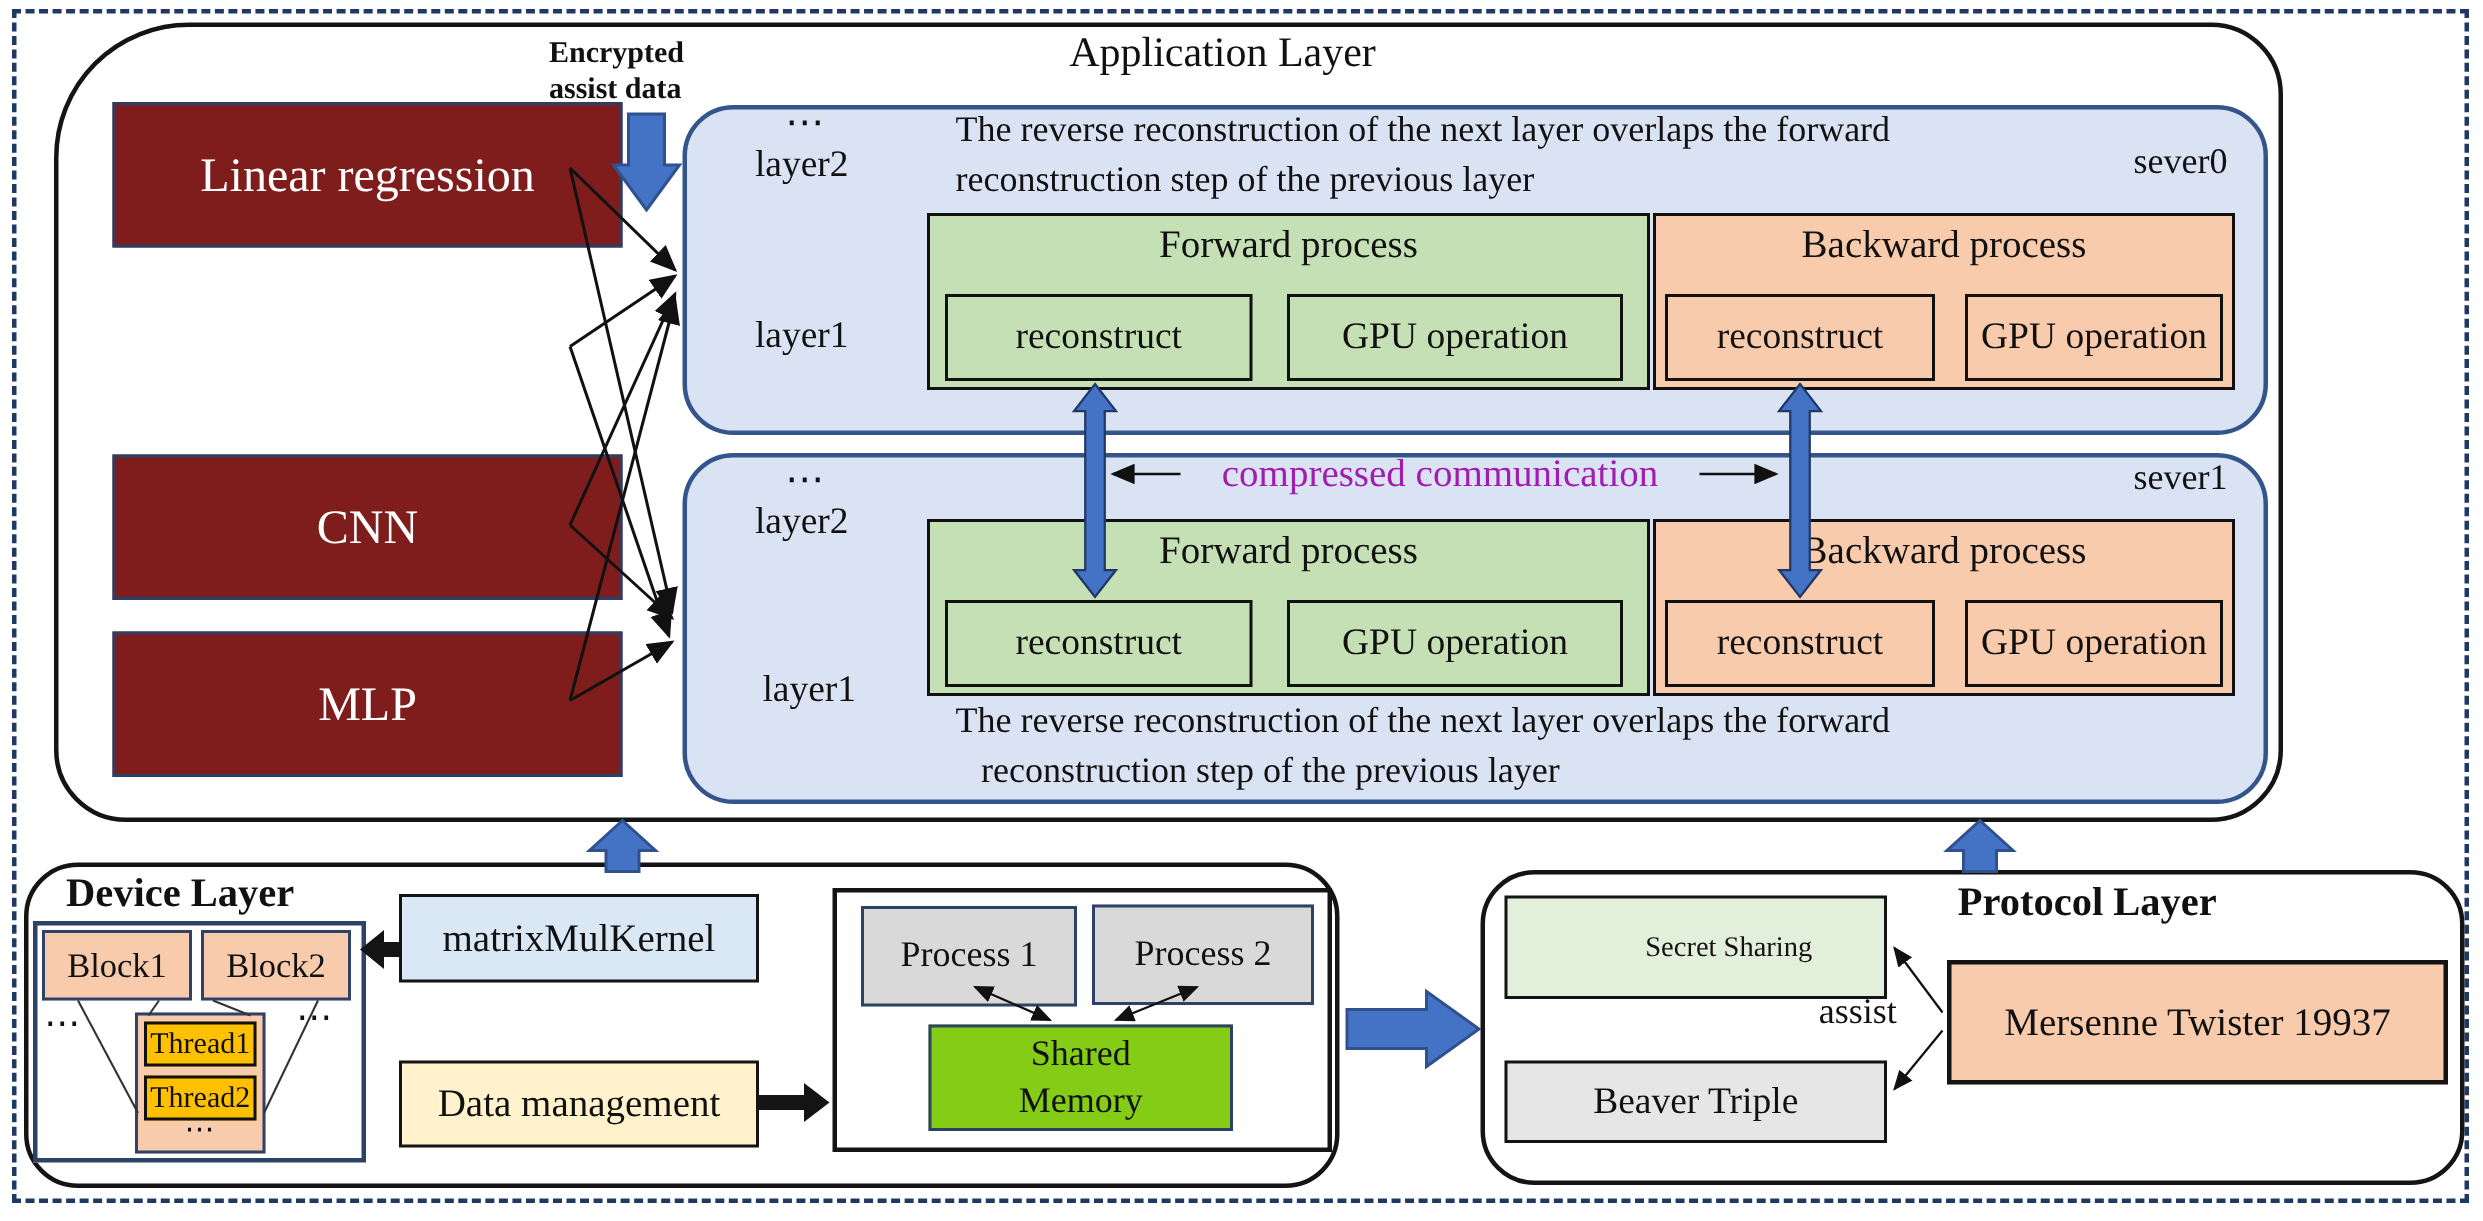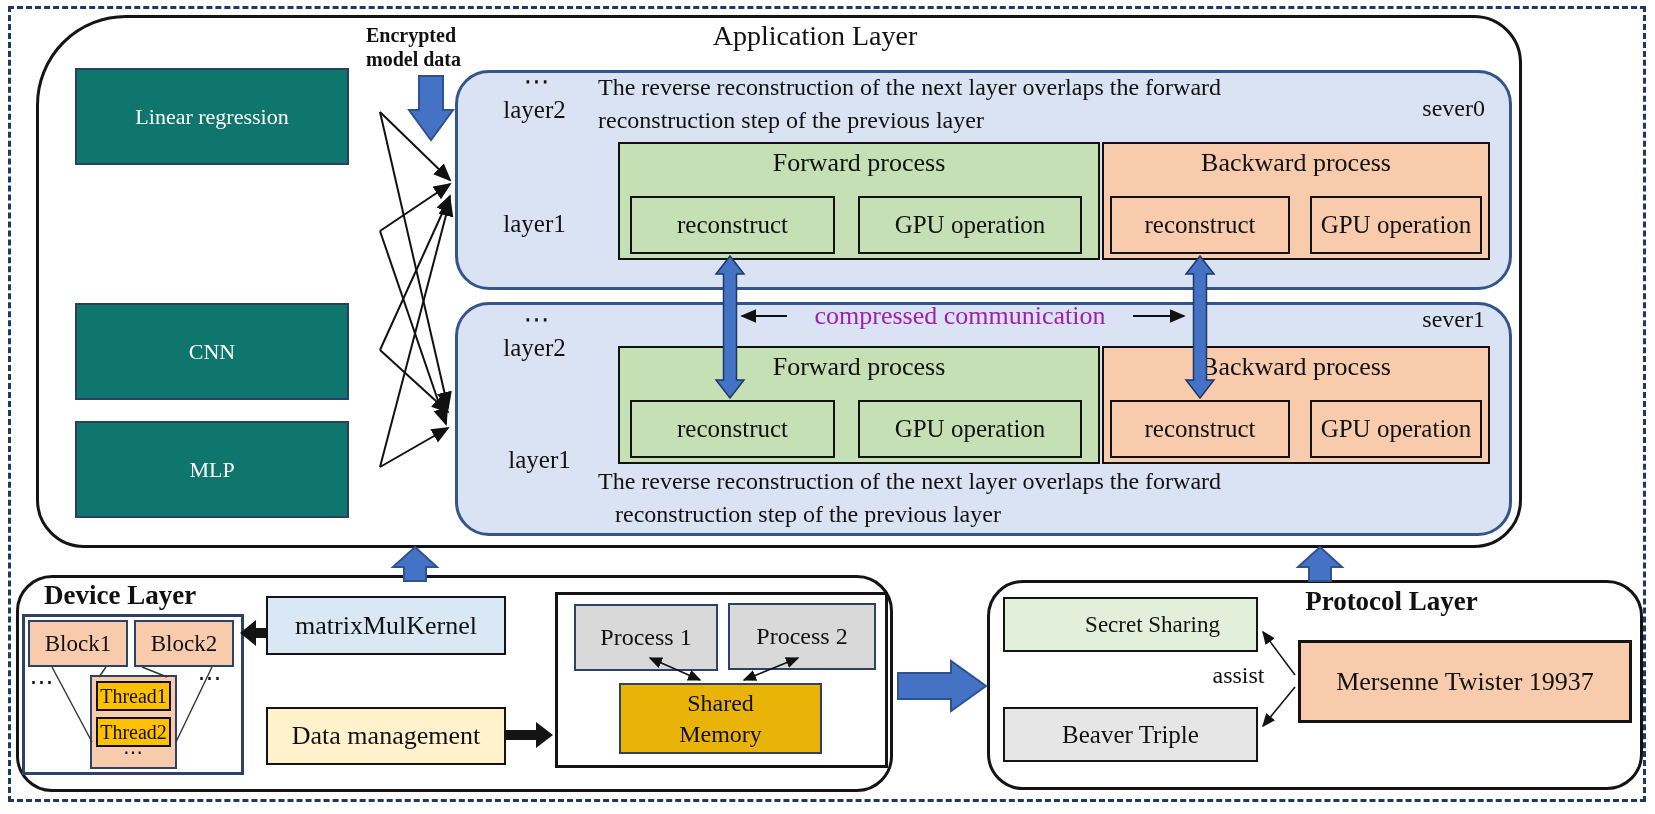--- a/index.html
+++ b/index.html
@@ -15,29 +15,29 @@
     border-radius:48px;border-top-left-radius:90px;background:#fff;}
   #device-container{left:16px;top:575px;width:877px;height:217px;border:3px solid #141414;border-radius:36px;background:#fff;}
   #protocol-container{left:987px;top:580px;width:656px;height:210px;border:3px solid #141414;border-radius:36px;background:#fff;}
   
   #app-title{left:665px;top:20px;width:300px;text-align:center;font-size:28px;font-weight:normal;}
   #device-title{left:44px;top:580px;font-size:27px;font-weight:bold;}
   #protocol-title{left:1284px;top:586px;width:215px;text-align:center;font-size:27px;font-weight:bold;}
   #enc-label{left:366px;top:23px;width:130px;font-size:20px;font-weight:bold;line-height:24px;}
   #enc-label span{display:block;}
   
-  .model{left:75px;width:274px;height:97px;background:#0f766e;border:2px solid #2a3f66;
-    color:#fff;font-size:22px;}
+  .model{left:75px;width:340px;height:97px;background:#7f1d1d;border:2px solid #2a3f66;
+    color:#fff;font-size:32px;}
   #model-0{top:68px;} #model-1{top:186px;} #model-2{top:303px;} #model-3{top:421px;}
   
   .server{left:455px;width:1057px;background:#dae3f3;border:3px solid #34558b;border-radius:34px;}
   #server0{top:70px;height:220px;} #server1{top:302px;height:234px;}
   .dots{font-size:26px;letter-spacing:1px;text-align:center;}
   .side-label{font-size:25px;text-align:center;}
-  .note{font-size:24px;white-space:nowrap;}
+  .note{font-size:24px;white-space:nowrap;margin-left:39px;}
   .server-name{width:100px;text-align:right;font-size:24px;}
   #s0-dots{left:497px;top:66px;width:80px;} #s0-layer2{left:487px;top:96px;width:95px;}
   #s0-layer1{left:487px;top:210px;width:95px;}
   #s0-note1{left:598px;top:74px;} #s0-note2{left:598px;top:107px;}
   #s0-name{left:1385px;top:95px;}
   #s1-dots{left:497px;top:304px;width:80px;} #s1-layer2{left:487px;top:334px;width:95px;}
   #s1-layer1{left:492px;top:446px;width:95px;}
   #s1-note1{left:598px;top:468px;} #s1-note2{left:615px;top:501px;}
   #s1-name{left:1385px;top:306px;}
   
@@ -65,44 +65,44 @@
   .threadbox{left:96px;width:75px;height:30px;background:#ffc000;border:2px solid #111;font-size:20px;}
   #thread-0{top:681px;} #thread-1{top:717px;}
   #thread-dots{left:90px;top:740px;width:87px;font-size:20px;}
   #left-dots{left:18px;top:668px;width:48px;font-size:24px;}
   #right-dots{left:186px;top:664px;width:48px;font-size:24px;}
   #kernel-box{left:266px;top:596px;width:240px;height:59px;background:#dae8f5;border:2px solid #141414;font-size:26px;}
   #datamgmt-box{left:266px;top:707px;width:240px;height:58px;background:#fff2cc;border:2px solid #141414;font-size:26px;}
   #process-container{left:555px;top:592px;width:333px;height:176px;border:3px solid #141414;background:#fff;}
   .procbox{height:67px;background:#d9d9d9;border:2.5px solid #2e4268;font-size:24px;}
   #proc-0{left:574px;top:604px;width:144px;} #proc-1{left:728px;top:603px;width:148px;}
-  #shared-box{left:619px;top:683px;width:203px;height:71px;background:#eab308;border:2.5px solid #2e4268;
+  #shared-box{left:619px;top:683px;width:203px;height:71px;background:#84cc16;border:2.5px solid #2e4268;
     font-size:24px;line-height:31px;flex-direction:column;}
   
-  #secret-box{left:1003px;top:597px;width:255px;height:55px;background:#e2efda;border:2px solid #141414;font-size:23px;padding-left:44px;}
+  #secret-box{left:1003px;top:597px;width:255px;height:69px;background:#e2efda;border:2px solid #141414;font-size:19px;padding-left:44px;}
   #beaver-box{left:1003px;top:707px;width:255px;height:55px;background:#e7e6e6;border:2px solid #141414;font-size:25px;}
   #mersenne-box{left:1298px;top:640px;width:334px;height:83px;background:#f8cbad;border:3px solid #141414;font-size:26px;}
   #assist-label{left:1196px;top:662px;width:85px;text-align:center;font-size:24px;}
   
   #overlay{position:absolute;left:0;top:0;width:1655px;height:814px;pointer-events:none;z-index:40;}
 </style>
 </head>
 <body>
 
 <div id="canvas">
 
   <div class="abs" id="dashed-border"></div>
   <div class="abs" id="app-container"></div>
   <div class="abs" id="device-container"></div>
   <div class="abs" id="protocol-container"></div>
 
   <div class="abs" id="app-title">Application Layer</div>
   <div class="abs" id="enc-label">
     <span>Encrypted</span>
-    <span>model data</span>
+    <span>assist data</span>
   </div>
 
   <div class="abs cbox model" id="model-0">Linear regression</div>
   <div class="abs cbox model" id="model-2">CNN</div>
   <div class="abs cbox model" id="model-3">MLP</div>
 
   <div class="abs server" id="server0"></div>
   <div class="abs dots" id="s0-dots">⋯</div>
   <div class="abs side-label" id="s0-layer2">layer2</div>
   <div class="abs side-label" id="s0-layer1">layer1</div>

